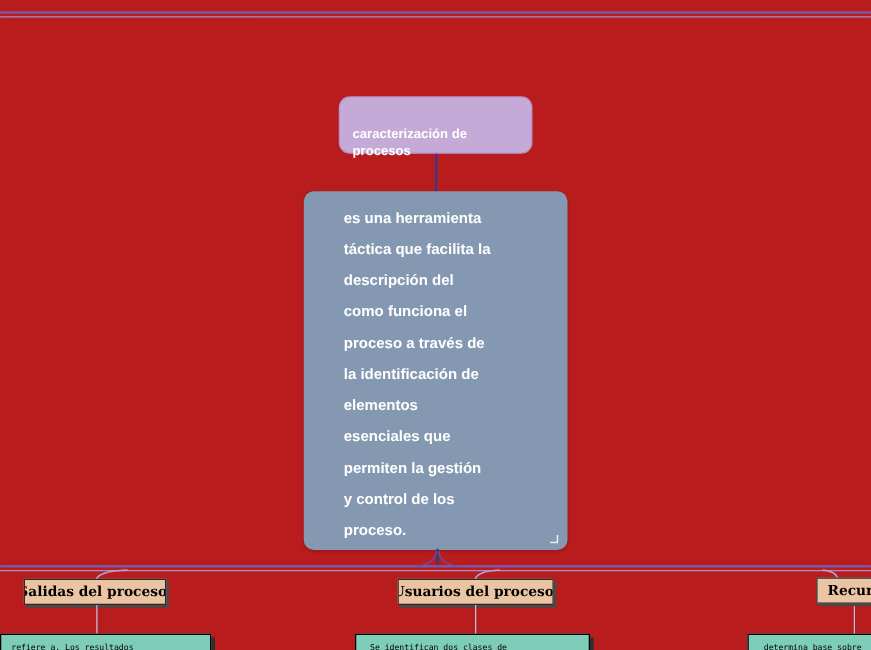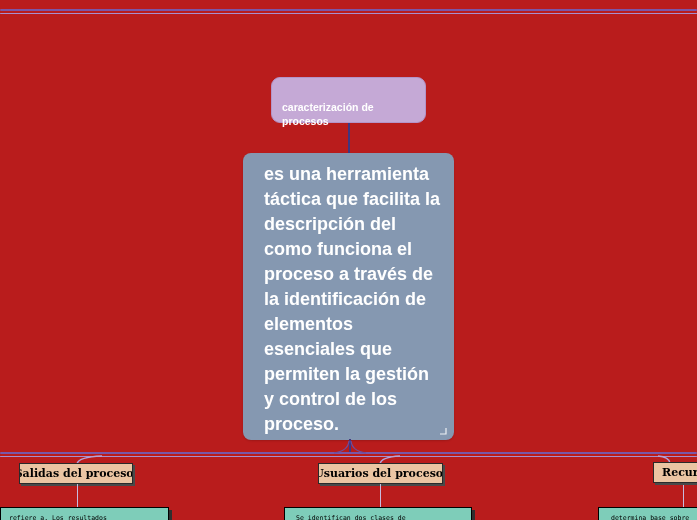--- a/index.html
+++ b/index.html
@@ -18,22 +18,22 @@
   
   .root-node{position:absolute;left:271px;top:77px;width:155px;height:46px;
     background:#c5a9d6;border:1px solid #b494c9;border-radius:9px;box-sizing:border-box;
     color:#ffffff;font-weight:bold;font-size:10.5px;line-height:14.5px;
     padding:7px 8px 0 10px;white-space:pre-line;}
 
   
   .def-node{position:absolute;left:243px;top:153px;width:211px;height:287px;
     background:#8598b1;border-radius:8px;box-sizing:border-box;overflow:hidden;
     box-shadow:0 1px 2px rgba(0,0,0,0.15);}
-  .def-text{display:block;color:#ffffff;font-weight:bold;font-size:18px;line-height:25px;
-    padding:9px 10px 0 21px;white-space:pre-line;}
+  .def-text{display:block;color:#ffffff;font-weight:bold;font-size:12px;line-height:25px;
+    padding:9px 10px 0 32px;white-space:pre-line;}
   .resize-handle{position:absolute;right:7px;bottom:5px;width:8px;height:8px;opacity:.85;}
 
   
   .branch-node{position:absolute;height:21px;box-sizing:border-box;
     background:#ebc5a3;border:1px solid #2a2a2a;box-shadow:2px 2px 0 #4a4a4a;
     font-family:"DejaVu Serif",serif;font-weight:bold;font-size:11px;color:#000;
     display:flex;align-items:center;justify-content:center;white-space:nowrap;overflow:hidden;}
 
   
   .detail-node{position:absolute;top:507px;height:40px;box-sizing:border-box;

